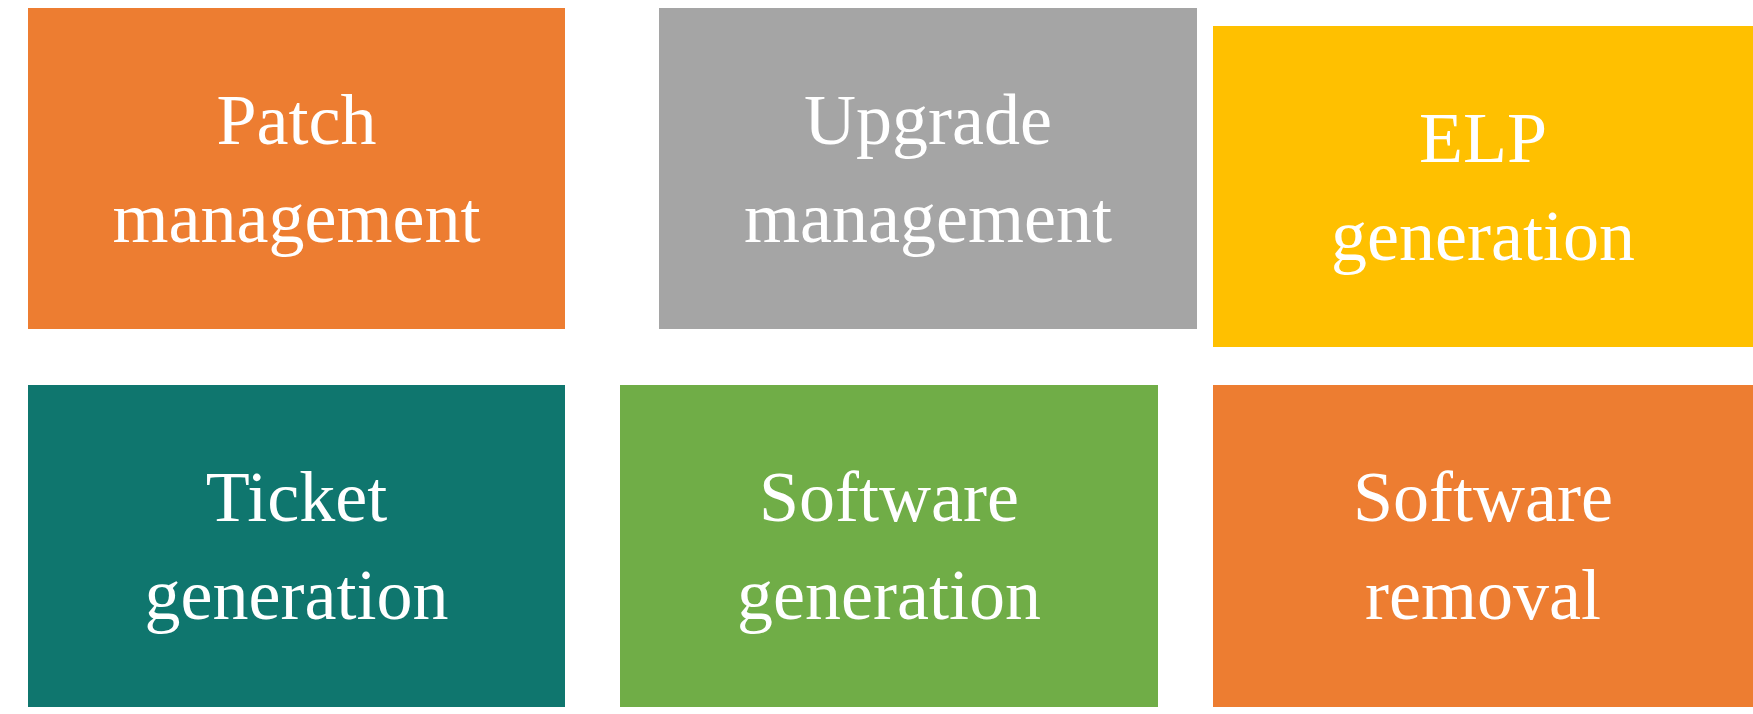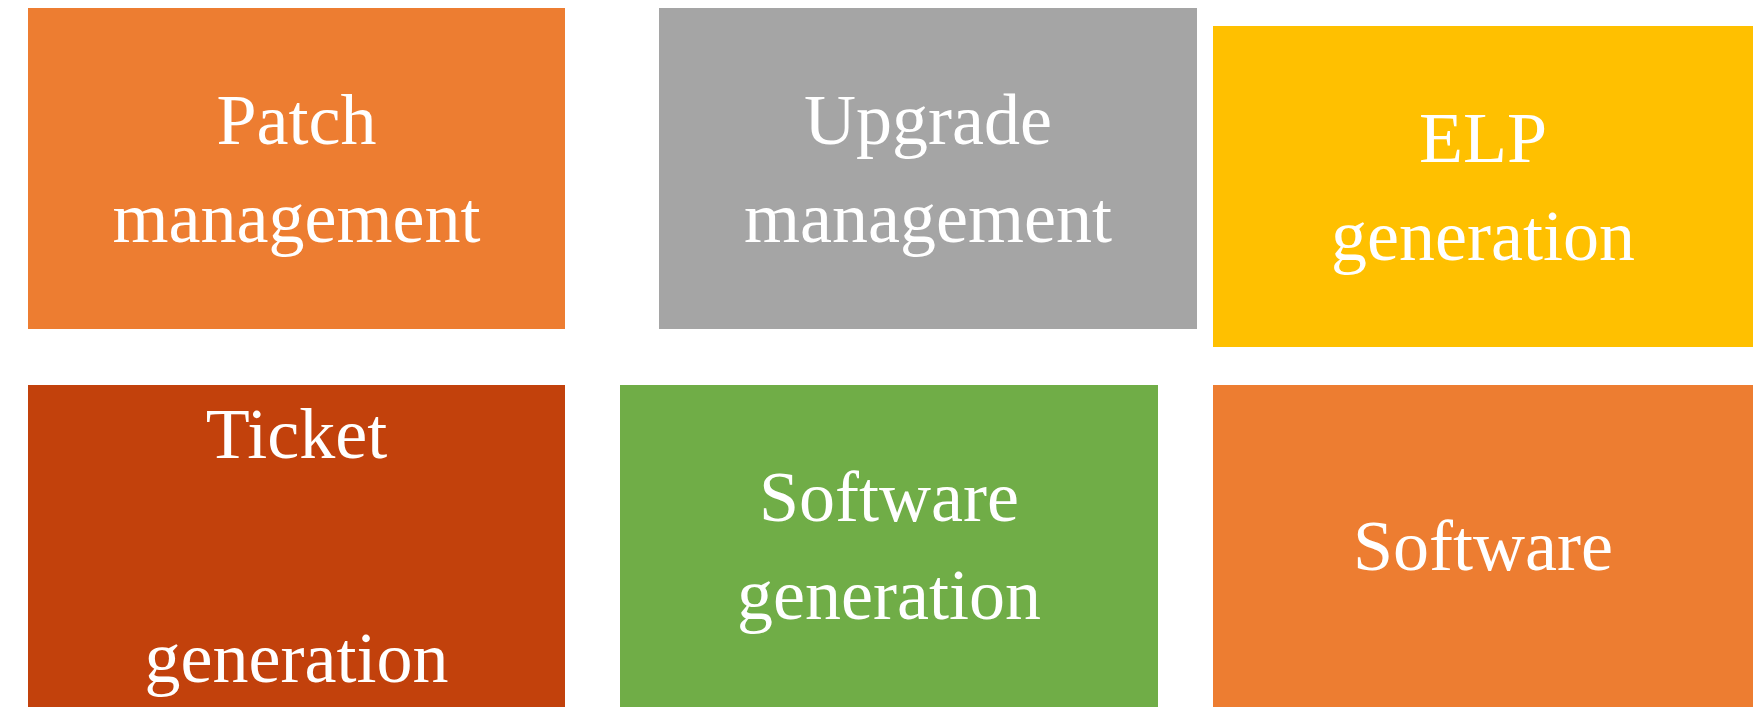--- a/index.html
+++ b/index.html
@@ -42,24 +42,25 @@
     <span>management</span>
   </div>
   <div class="tile" style="left: 620px; top: 8px; width: 538px; height: 321px; background: rgb(165, 165, 165); margin-left: 39px;">
     <span>Upgrade</span>
     <span>management</span>
   </div>
   <div class="tile" style="left: 1213px; top: 26px; width: 540px; height: 321px; background: rgb(255, 192, 0);">
     <span>ELP</span>
     <span>generation</span>
   </div>
-  <div class="tile" style="left: 28px; top: 385px; width: 537px; height: 322px; background: #c2410c; justify-content: space-between;">
+  <div class="tile" style="left: 28px; top: 385px; width: 537px; height: 322px; background: #0f766e;">
     <span>Ticket</span>
     <span>generation</span>
   </div>
   <div class="tile" style="left: 620px; top: 385px; width: 538px; height: 322px; background: rgb(112, 173, 71);">
     <span>Software</span>
     <span>generation</span>
   </div>
   <div class="tile" style="left: 1213px; top: 385px; width: 540px; height: 322px; background: rgb(237, 125, 49);">
     <span>Software</span>
+    <span>removal</span>
   </div>
 </div>
 
 </body></html>

